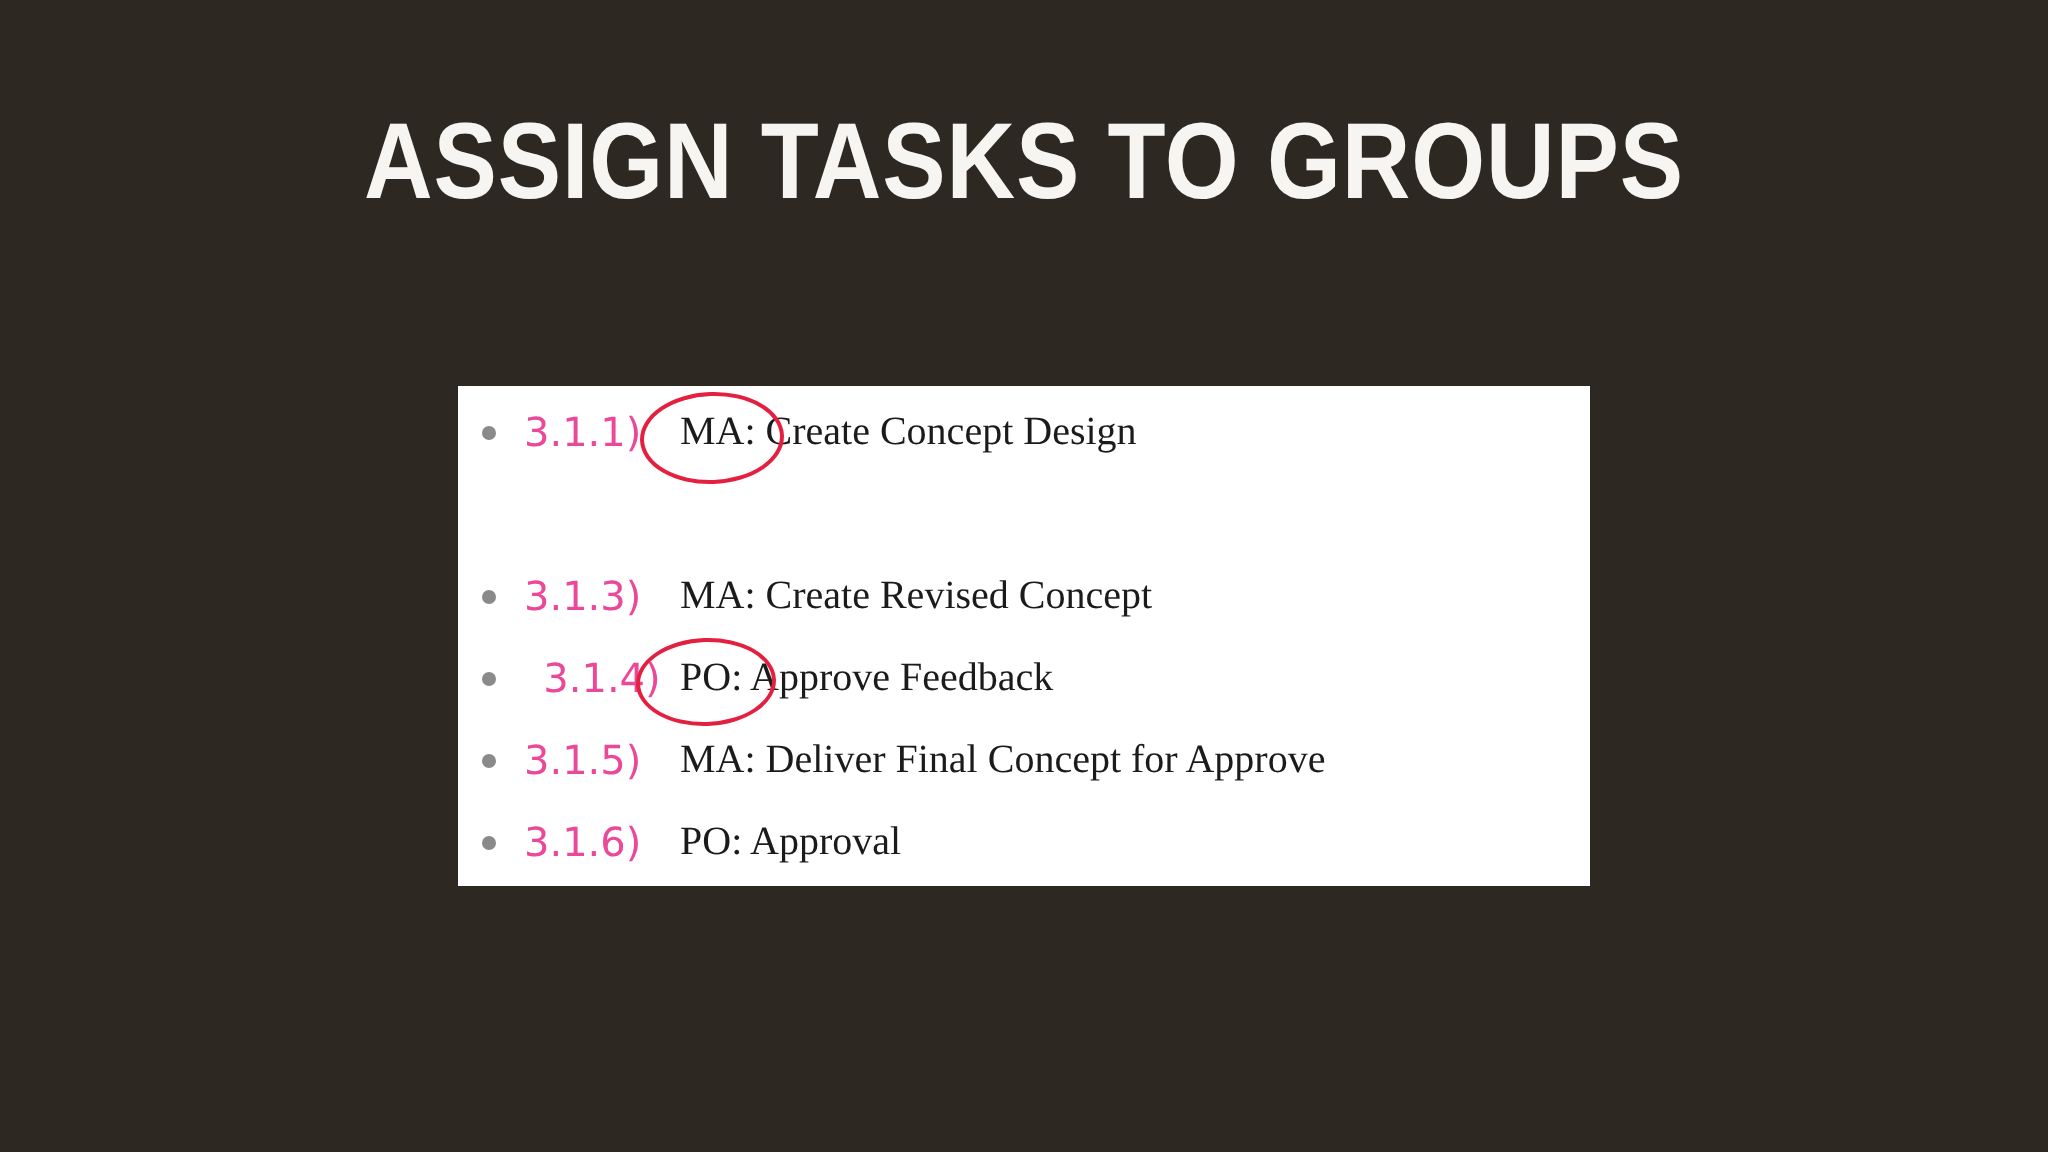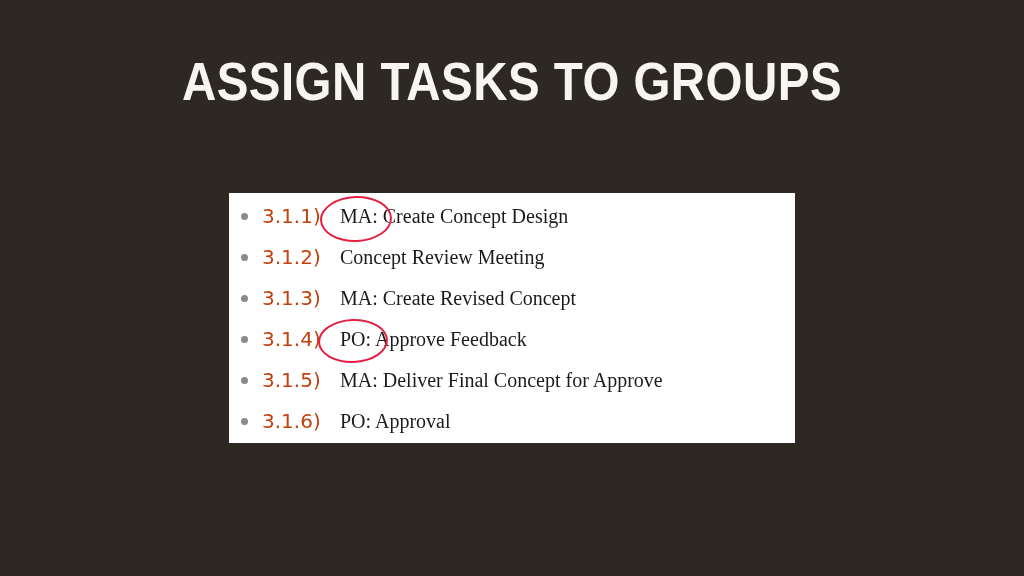--- a/index.html
+++ b/index.html
@@ -61,38 +61,38 @@
     position: absolute;
     left: 8px;
     height: 30px;
     display: flex;
     align-items: center;
     white-space: nowrap;
   }
   .task-row.r0 { top: 8px; }
   .task-row.r1 { top: 49px; }
   .task-row.r2 { top: 90px; align-items: center; }
-  .task-row.r3 { top: 131px; }
+  .task-row.r3 { top: 131px; text-align: center; }
   .task-row.r4 { top: 172px; }
   .task-row.r5 { top: 213px; }
 
   .task-bullet {
     width: 7px;
     height: 7px;
     border-radius: 50%;
     background: #8a8a8a;
     flex: 0 0 auto;
     margin-right: 14px;
     margin-left: 4px;
   }
 
   .task-number {
     flex: 0 0 auto;
     width: 78px;
-    color: #c2410c;
+    color: #ec4899;
     font-family: "DejaVu Sans", sans-serif;
     font-size: 20px;
     line-height: 24px;
   }
 
   .task-text {
     flex: 0 0 auto;
     color: #1b1b1b;
     font-family: Liberation Serif, serif;
     font-size: 20px;
@@ -130,25 +130,20 @@
 <div id="task-card">
 
   <ul id="task-list">
 
     <li class="task-row r0">
       <span class="task-bullet"></span>
       <span class="task-number">3.1.1)</span>
       <span class="task-text">MA: Create Concept Design</span>
     </li>
 
-    <li class="task-row r1">
-      <span class="task-bullet"></span>
-      <span class="task-number">3.1.2)</span>
-      <span class="task-text">Concept Review Meeting</span>
-    </li>
 
     <li class="task-row r2">
       <span class="task-bullet"></span>
       <span class="task-number">3.1.3)</span>
       <span class="task-text">MA: Create Revised Concept</span>
     </li>
 
     <li class="task-row r3">
       <span class="task-bullet"></span>
       <span class="task-number">3.1.4)</span>

